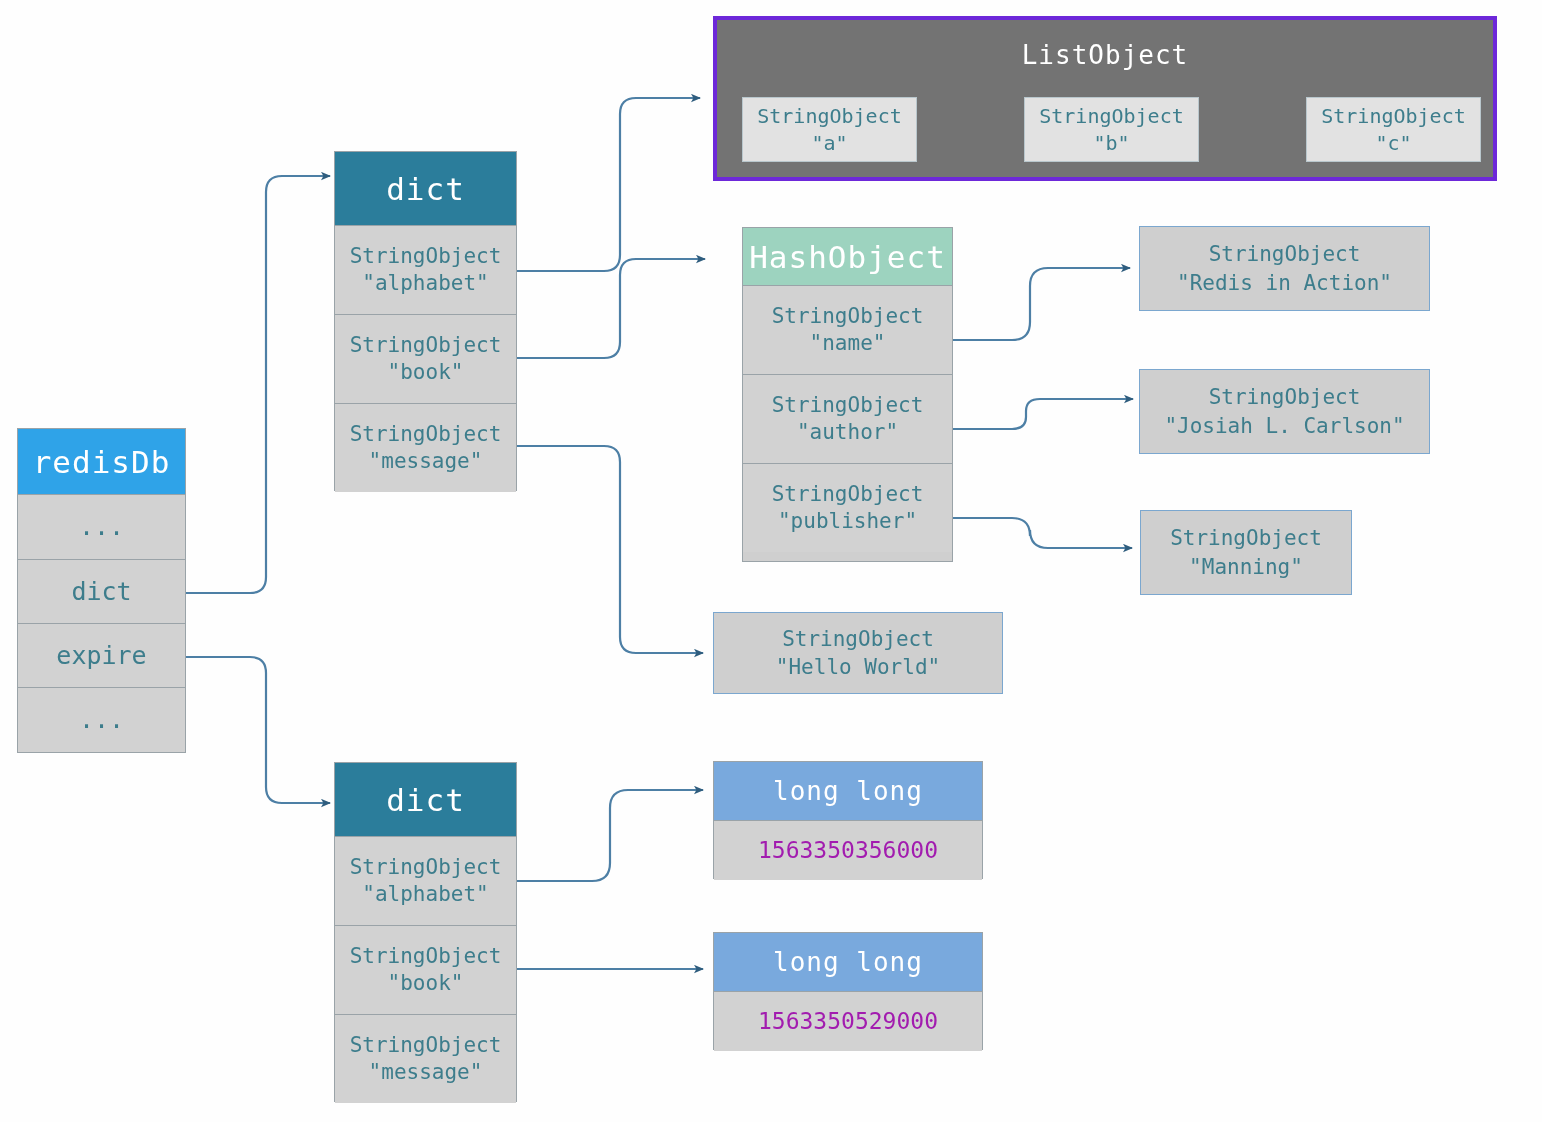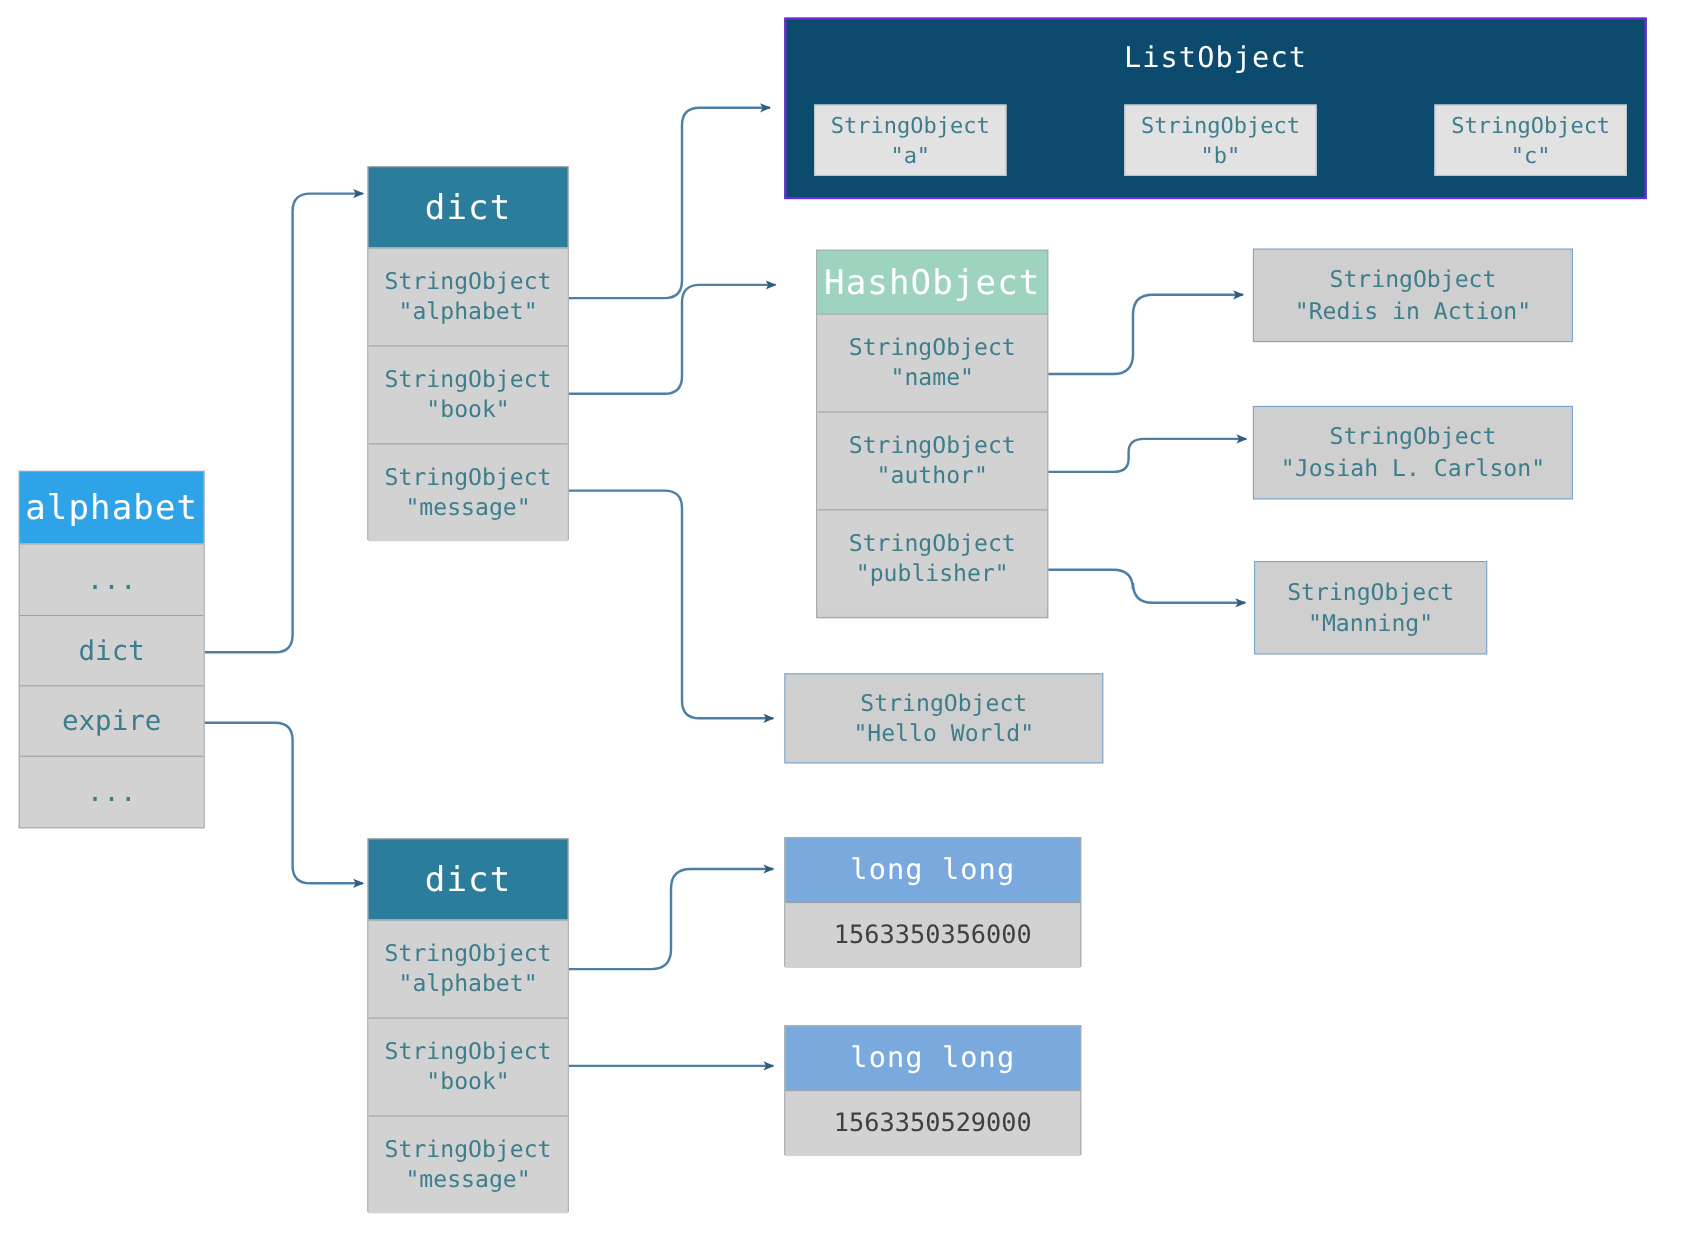--- a/index.html
+++ b/index.html
@@ -52,21 +52,21 @@
     flex-direction:column;
     align-items:center;
     justify-content:center;
     line-height:1.28;
     text-align:center;
   }
   .row:first-of-type{border-top:none;}
   .row .l1{font-size:21px;}
   .row .l2{font-size:21px;}
   .row.single{font-size:25px;}
-  .row.num{font-size:23px;color:#404040;}
+  .row.num{font-size:23px;color:#a21caf;}
   
   .leafbox{
     position:absolute;
     box-sizing:border-box;
     border:1px solid #7ba7cf;
     background:#cfcfcf;
     display:flex;
     flex-direction:column;
     align-items:center;
     justify-content:center;
@@ -74,22 +74,22 @@
     line-height:1.34;
     text-align:center;
     z-index:2;
   }
   .leafbox .l1{font-size:21px;}
   .leafbox .l2{font-size:21px;}
   
   .listgroup{
     position:absolute;
     box-sizing:border-box;
-    background:#0c4a6e;
-    border:2px solid #6d28d9;
+    background:#737373;
+    border:4px solid #6d28d9;
     z-index:2;
   }
   .listgroup .title{
     position:absolute;
     top:20px;left:0;right:0;
     text-align:center;
     color:#ffffff;
     font-size:26px;
     letter-spacing:1px;
   }
@@ -149,21 +149,21 @@
       <path d="M517,969 H703" marker-end="url(#ah)"></path>
     </g>
     <g fill="none" stroke="#2f5d7e" stroke-width="2.2">
 
       <path d="M910,111 H1008" marker-end="url(#ah2)"></path>
       <path d="M1190,111 H1290" marker-end="url(#ah2)"></path>
     </g>
   </svg>
 
   <div class="node struct" style="left:17px; top:428px; width:169px; height:325px;">
-    <div class="hdr hdr-redis" style="height:65px;">alphabet</div>
+    <div class="hdr hdr-redis" style="height:65px;">redisDb</div>
     <div class="row single" style="height:65px;">...</div>
     <div class="row single" style="height:64px;">dict</div>
     <div class="row single" style="height:64px;">expire</div>
     <div class="row single" style="height:65px;">...</div>
   </div>
 
   <div class="node struct" style="left:334px; top:151px; width:183px; height:340px;">
     <div class="hdr hdr-dict" style="height:73px;">dict</div>
     <div class="row" style="height:89px;">
       <span class="l1">StringObject</span>

